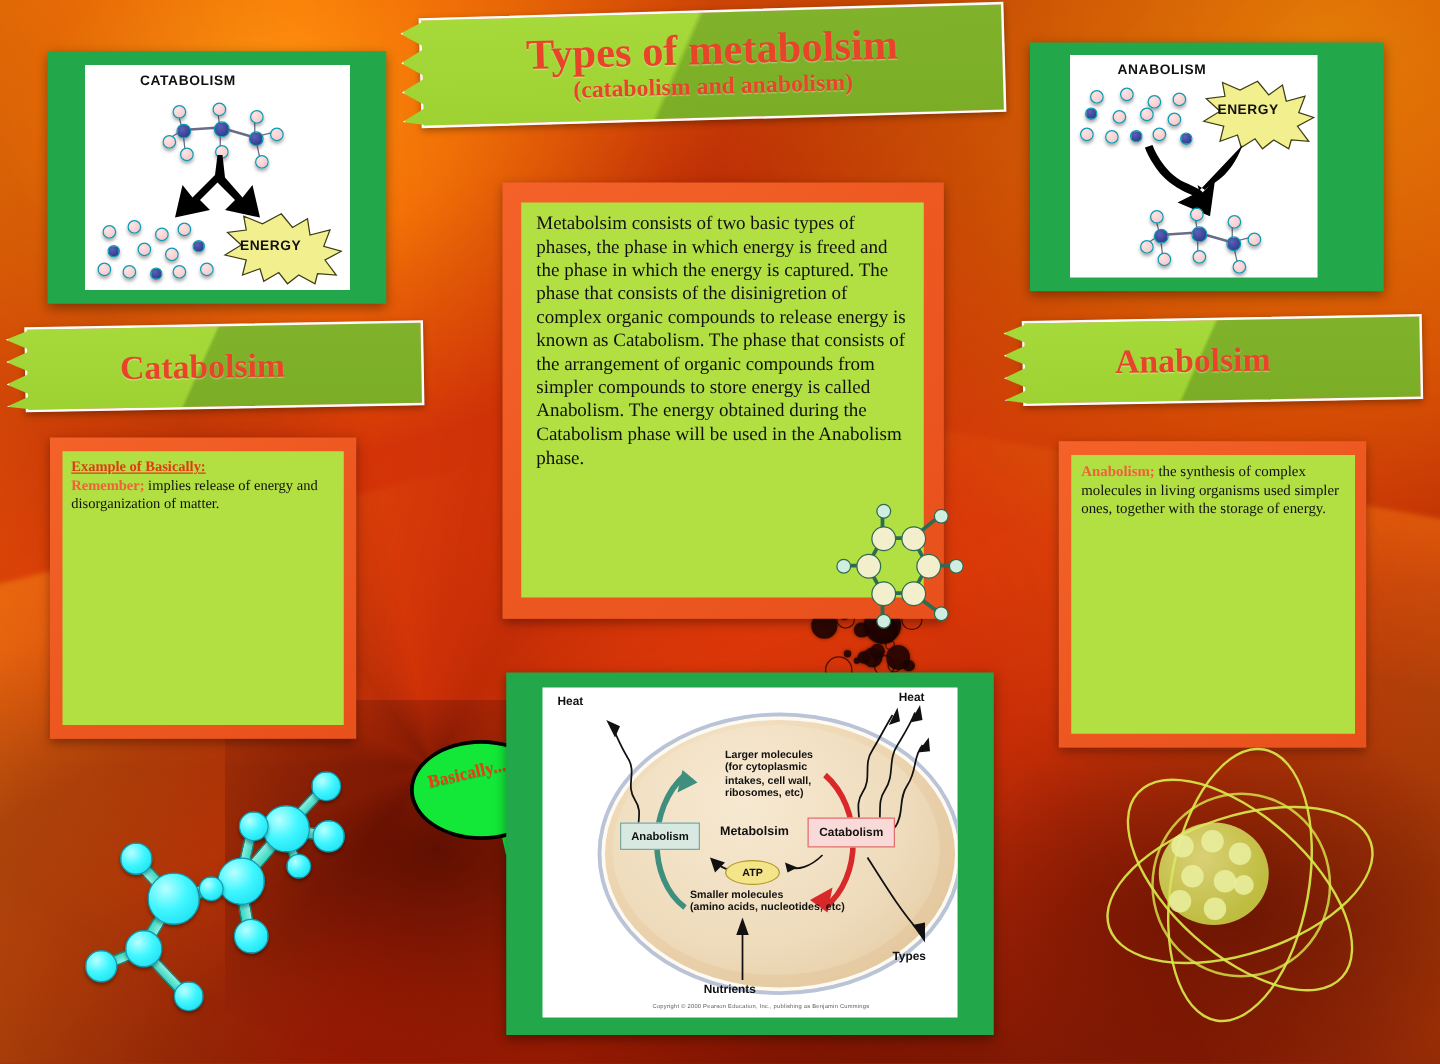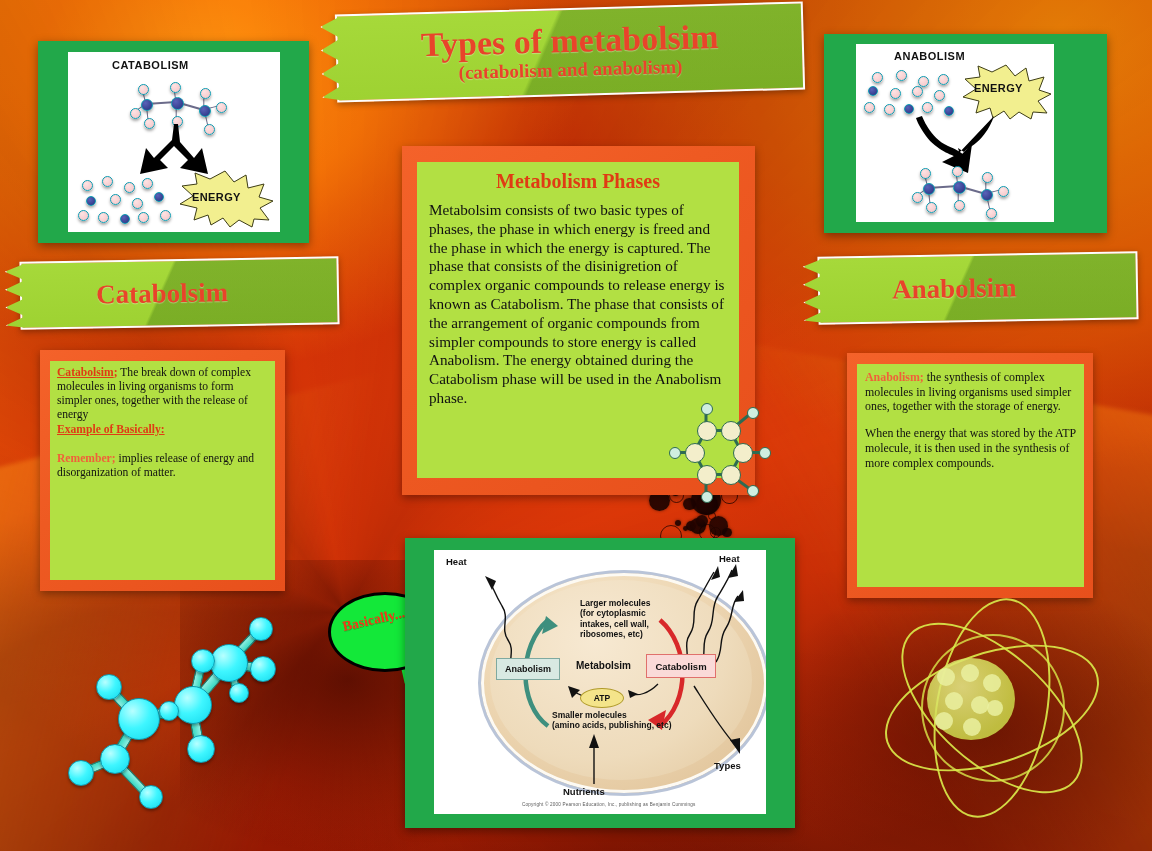--- a/index.html
+++ b/index.html
@@ -440,21 +440,20 @@
   </div>
 
   <div class="tape" style="left:818px;top:254px;width:316px;height:64px;transform:rotate(-1deg);">
     <div class="tape-txt" style="padding-left:72px;">
       <span style="font-size:27px;">Anabolsim</span>
     </div>
   </div>
 
   <div class="framebox" style="left:402px;top:146px;width:353px;height:349px;">
     <div class="inner" style="left:15px;top:16px;width:322px;height:316px;padding:8px 12px 0 12px;box-sizing:border-box;">
-      <div style="text-align:center;color:#e03b14;font-size:20px;font-weight:bold;margin-bottom:8px;">Metabolism Phases</div>
       <div style="font-size:15.2px;line-height:1.235;"> Metabolsim consists of two basic types of phases, the phase in which energy is freed and the phase in which the energy is captured. The phase that consists of the disinigretion of complex organic compounds to release energy is known as Catabolism. The phase that consists of the arrangement of organic compounds from simpler compounds to store energy is called Anabolism. The energy obtained during the Catabolism phase will be used in the Anabolism phase.</div>
     </div>
   </div>
 
   <div class="mol" id="benzene-mol" style="left:668px;top:400px;width:110px;height:110px;">
       <div class="bond2" style="left: 38px; top: 28.5px; width: 24px; height: 3px; transform: rotate(0rad);"></div>
       <div class="bond2" style="left: 62px; top: 28.5px; width: 25.0599px; height: 3px; transform: rotate(1.07145rad);"></div>
       <div class="bond2" style="left: 74px; top: 50.5px; width: 25.0599px; height: 3px; transform: rotate(2.07014rad);"></div>
       <div class="bond2" style="left: 62px; top: 72.5px; width: 24px; height: 3px; transform: rotate(3.14159rad);"></div>
       <div class="bond2" style="left: 38px; top: 72.5px; width: 25.0599px; height: 3px; transform: rotate(-2.07014rad);"></div>
@@ -474,36 +473,32 @@
       <div class="atom2 sm" style="left: 33px; top: 3px; width: 10px; height: 10px;"></div>
       <div class="atom2 sm" style="left: 79px; top: 7px; width: 10px; height: 10px;"></div>
       <div class="atom2 sm" style="left: 91px; top: 47px; width: 10px; height: 10px;"></div>
       <div class="atom2 sm" style="left: 79px; top: 85px; width: 10px; height: 10px;"></div>
       <div class="atom2 sm" style="left: 33px; top: 91px; width: 10px; height: 10px;"></div>
       <div class="atom2 sm" style="left: 1px; top: 47px; width: 10px; height: 10px;"></div>
     </div>
 
   <div class="framebox" style="left:40px;top:350px;width:245px;height:241px;">
     <div class="inner" style="left:10px;top:11px;width:225px;height:219px;padding:5px 7px 0 7px;box-sizing:border-box;font-size:11.6px;line-height:1.205;">
-      <div class="para">
-        <span class="kw-red-u">Catabolsim</span><span class="kw-red">;</span><span> The break down of complex molecules in living organisms to form simpler ones, together with the release of energy</span>
-      </div>
       <div class="kw-red-u" style="margin-top:1px;">Example of Basically:</div>
-      <div class="para" style="margin-top:15px;">
+      <div class="para" style="margin-top:1px;">
         <span class="kw-salmon">Remember;</span><span> implies release of energy and disorganization of matter.</span>
       </div>
     </div>
   </div>
 
   <div class="framebox" style="left:847px;top:353px;width:246px;height:245px;">
     <div class="inner" style="left:10px;top:11px;width:227px;height:223px;padding:6px 8px 0 8px;box-sizing:border-box;font-size:11.9px;line-height:1.235;">
       <div class="para">
         <span class="kw-salmon">Anabolism</span><span class="kw-salmon">;</span><span> the synthesis of complex molecules in living organisms used simpler ones, together with the storage of energy.</span>
       </div>
-      <div class="para" style="margin-top:12px;">When the energy that was stored by the ATP molecule, it is then used in the synthesis of more complex compounds.</div>
     </div>
   </div>
 
   <div class="mol" id="cyan-mol" style="left:60px;top:600px;width:250px;height:200px;">
       <div class="bond" style="left: 78px; top: 113.5px; width: 55.7853px; height: 9px; transform: rotate(-0.253674rad);"></div>
       <div class="bond" style="left: 132px; top: 99.5px; width: 55.3173px; height: 9px; transform: rotate(-0.86217rad);"></div>
       <div class="bond" style="left: 78px; top: 114px; width: 43.8634px; height: 8px; transform: rotate(-2.32395rad);"></div>
       <div class="bond" style="left: 78px; top: 114px; width: 46.6476px; height: 8px; transform: rotate(2.11122rad);"></div>
       <div class="bond" style="left: 54px; top: 154.5px; width: 36.7696px; height: 7px; transform: rotate(2.75099rad);"></div>
       <div class="bond" style="left: 54px; top: 154.5px; width: 52.345px; height: 7px; transform: rotate(0.812419rad);"></div>
@@ -596,21 +591,21 @@
 
       <div class="d-box" style="left:212px;top:104px;width:68px;height:22px;
            background:#fadad8;border:1.5px solid #e0706c;font-size:9.5px;">Catabolism</div>
 
       <div class="d-lbl" style="left:142px;top:110px;font-size:10px;">Metabolsim</div>
 
       <div class="d-box" style="left:146px;top:138px;width:42px;height:18px;border-radius:50%;
            background:#f4e48a;border:1.5px solid #b09a2c;font-size:8.5px;">ATP</div>
 
       <div class="sq-note" style="left:118px;top:160px;white-space:pre;">Smaller molecules
-(amino acids, publishing, etc)</div>
+(amino acids, nucleotides, etc)</div>
 
       <svg style="position:absolute;left:150px;top:182px;" width="20" height="54" viewBox="0 0 20 54">
         <path d="M10 52 L10 10" stroke="#111" stroke-width="1.4" fill="none"></path>
         <path d="M10 2 L5 16 L15 16 Z" fill="#111"></path>
       </svg>
       <div class="d-lbl" style="left:129px;top:236px;font-size:9.5px;">Nutrients</div>
 
       <svg style="position:absolute;left:256px;top:132px;" width="62" height="76" viewBox="0 0 62 76">
         <path d="M4 4 C18 26 30 46 46 64" stroke="#111" stroke-width="1.4" fill="none"></path>
         <path d="M50 72 L40 58 L50 56 Z" fill="#111"></path>

